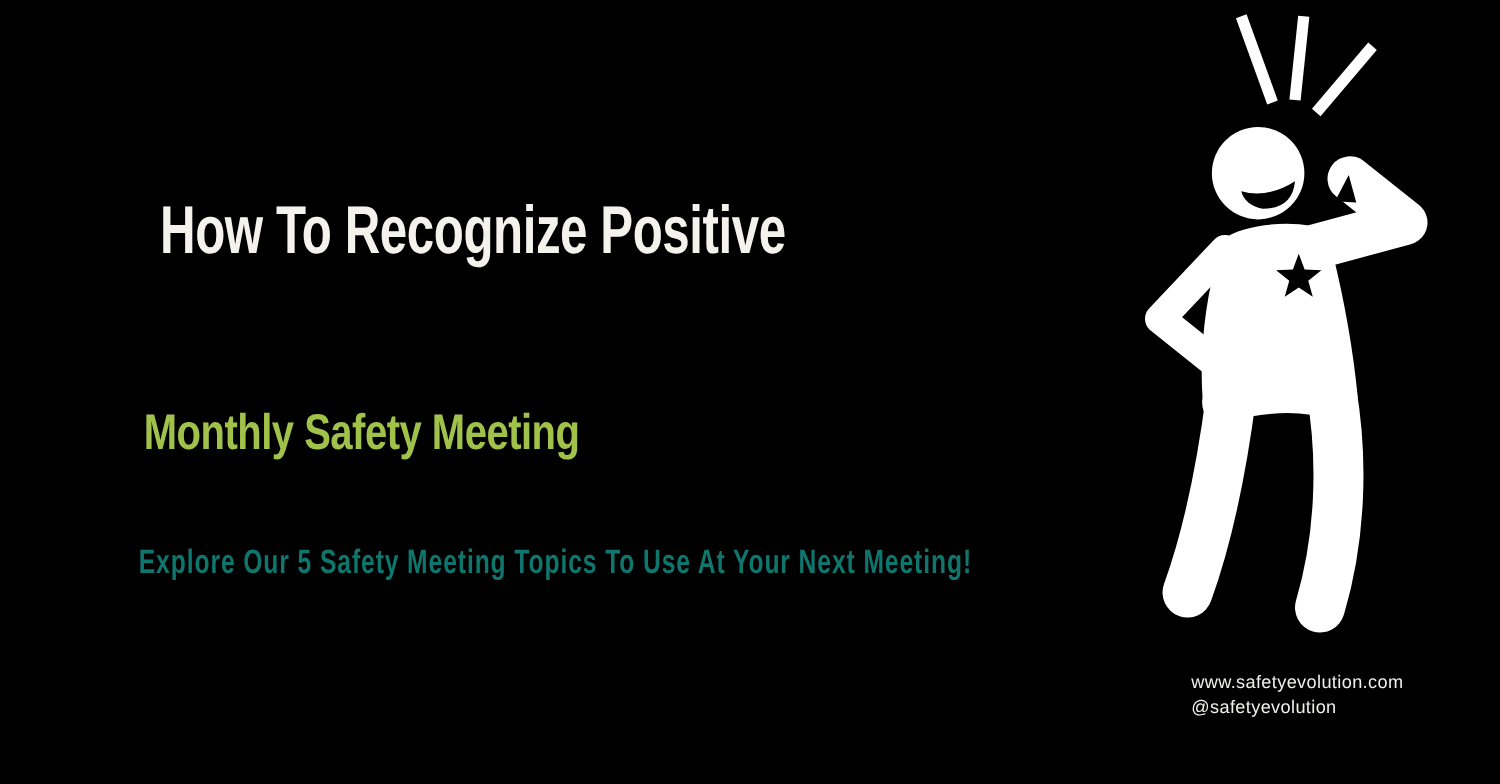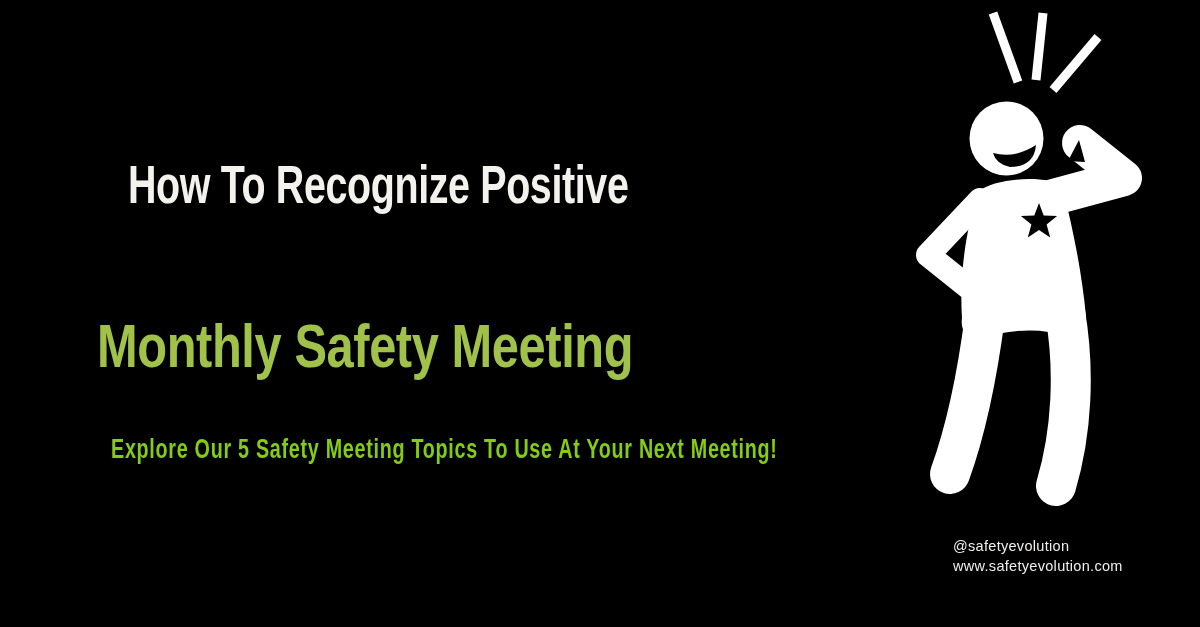--- a/index.html
+++ b/index.html
@@ -34,23 +34,23 @@
   .hl-line > span {
     display: inline-block;
     transform: scaleX(0.73);
     transform-origin: 0 50%;
     letter-spacing: -0.5px;
   }
 
   
   .highlight {
     position: absolute;
-    left: 97px;
+    left: 115px;
     top: 312px;
-    font-size: 61px;
+    font-size: 40px;
     font-weight: bold;
     line-height: 68px;
     color: #a1c24a;
     white-space: nowrap;
   }
   .highlight > span {
     display: inline-block;
     transform: scaleX(0.80);
     transform-origin: 0 50%;
     letter-spacing: -0.5px;
@@ -58,21 +58,21 @@
 
   
   .subhead {
     position: absolute;
     left: 111px;
     top: 433px;
     font-size: 27px;
     font-weight: bold;
     line-height: 32px;
     letter-spacing: 1px;
-    color: #84cc16;
+    color: #0f766e;
     white-space: nowrap;
   }
   .subhead > span {
     display: inline-block;
     transform: scaleX(0.73);
     transform-origin: 0 50%;
   }
 
   
   .footer {
@@ -133,17 +133,17 @@
     <path d="M165 312 C175 370 172 432 156 486" fill="none" stroke="#ffffff" stroke-width="40" stroke-linecap="round"></path>
 
     <circle cx="106.5" cy="138.5" r="37" fill="#ffffff"></circle>
 
     <path fill="#000000" d="M93 153 Q114 159 136 145 Q134 167 110 167 Q96 164 93 153 Z"></path>
 
     <path fill="#000000" d="M139 203 L143.7 215.5 L157.1 216.1 L146.6 224.5 L150.2 237.4 L139 230 L127.8 237.4 L131.4 224.5 L120.9 216.1 L134.3 215.5 Z"></path>
   </svg>
 
   <div class="footer">
+    <div>www.safetyevolution.com</div>
     <div>@safetyevolution</div>
-    <div>www.safetyevolution.com</div>
   </div>
 
 </div>
 
 </body></html>

